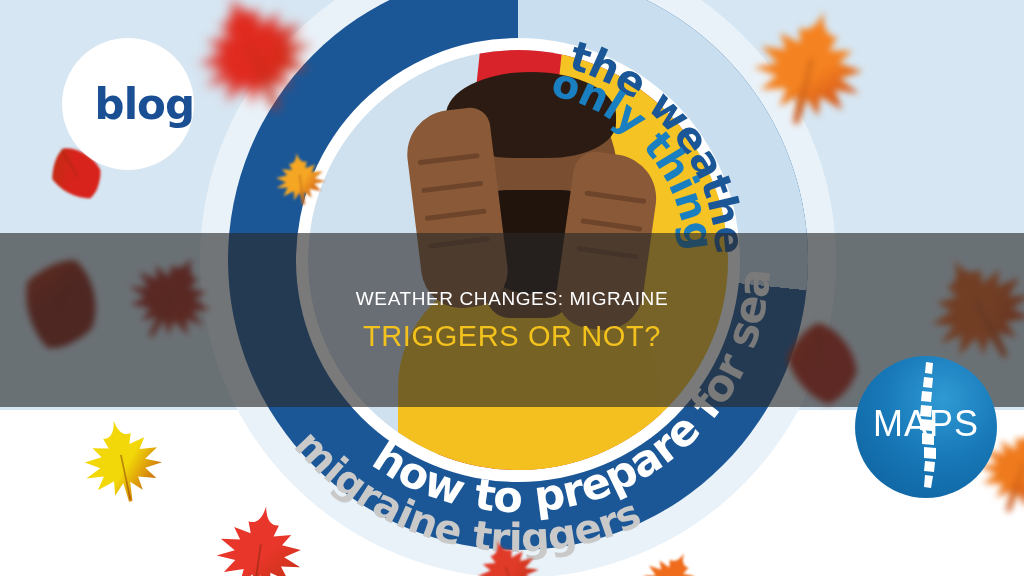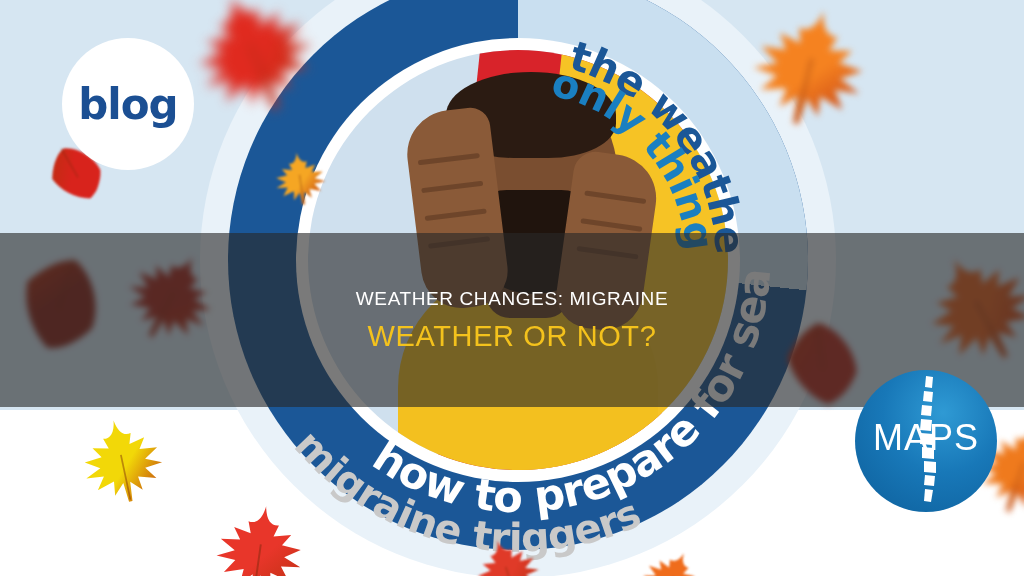--- a/index.html
+++ b/index.html
@@ -194,34 +194,34 @@
 
   
   .blog-badge {
     position: absolute;
     left: 62px; top: 38px;
     width: 132px; height: 132px;
     border-radius: 50%;
     background: #ffffff;
     display: flex;
     align-items: center;
-    justify-content: center;
+    justify-content: flex-end;
   }
   .blog-badge span {
     font-family: "DejaVu Sans", sans-serif;
     font-weight: bold;
     font-size: 42px;
     color: #1b4f93;
     letter-spacing: -1px;
   }
 
   
   .maps-logo {
     position: absolute;
-    left: 855px; top: 370px;
+    left: 855px; top: 356px;
     width: 142px; height: 142px;
     border-radius: 50%;
     background: radial-gradient(circle at 62% 30%, #2f9ad4 0%, #1878b8 45%, #0d5e9a 100%);
     overflow: hidden;
   }
   .maps-logo .maps-text {
     position: absolute;
     left: 0; top: 50px;
     width: 142px;
     text-align: center;
@@ -480,21 +480,21 @@
         </svg></div>
     </div>
 
   <div class="blog-badge">
     <span>blog</span>
   </div>
 
   <div class="overlay-band"></div>
   <div class="caption">
     <div class="line1">WEATHER CHANGES: MIGRAINE</div>
-    <div class="line2">WEATHER OR NOT?</div>
+    <div class="line2">TRIGGERS OR NOT?</div>
   </div>
 
   <div class="maps-logo">
     <div class="maps-text">MAPS</div>
     <svg class="spine" viewBox="0 0 30 136">
       <g fill="#ffffff">
         <path d="M13 2 l7 1 -1 11 -7 -1 z"></path>
         <path d="M11 17 l9 1 -1 10 -9 -1 z"></path>
         <path d="M9 31 l10 1 -1 10 -10 -1 z"></path>
         <path d="M8 45 l11 1 -1 11 -11 -1 z"></path>

